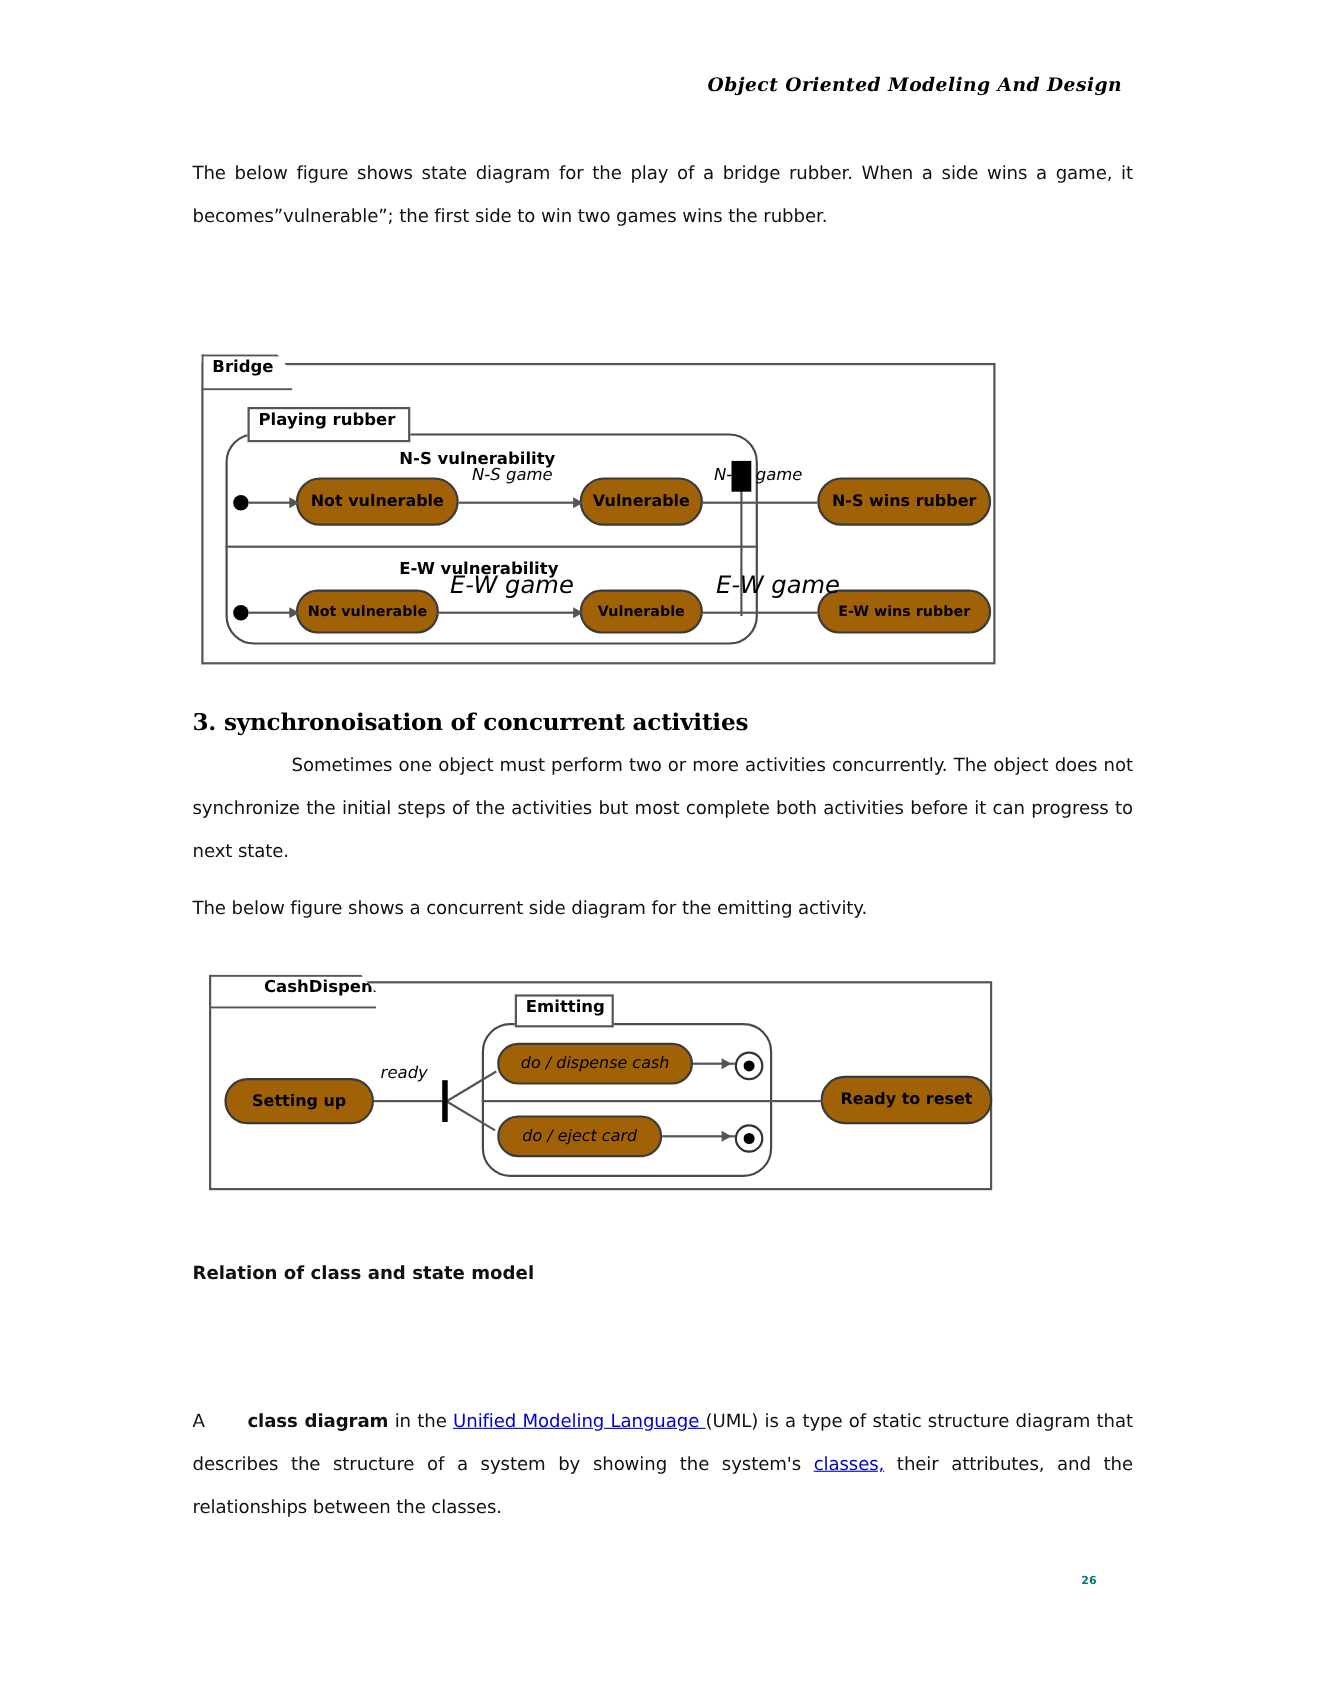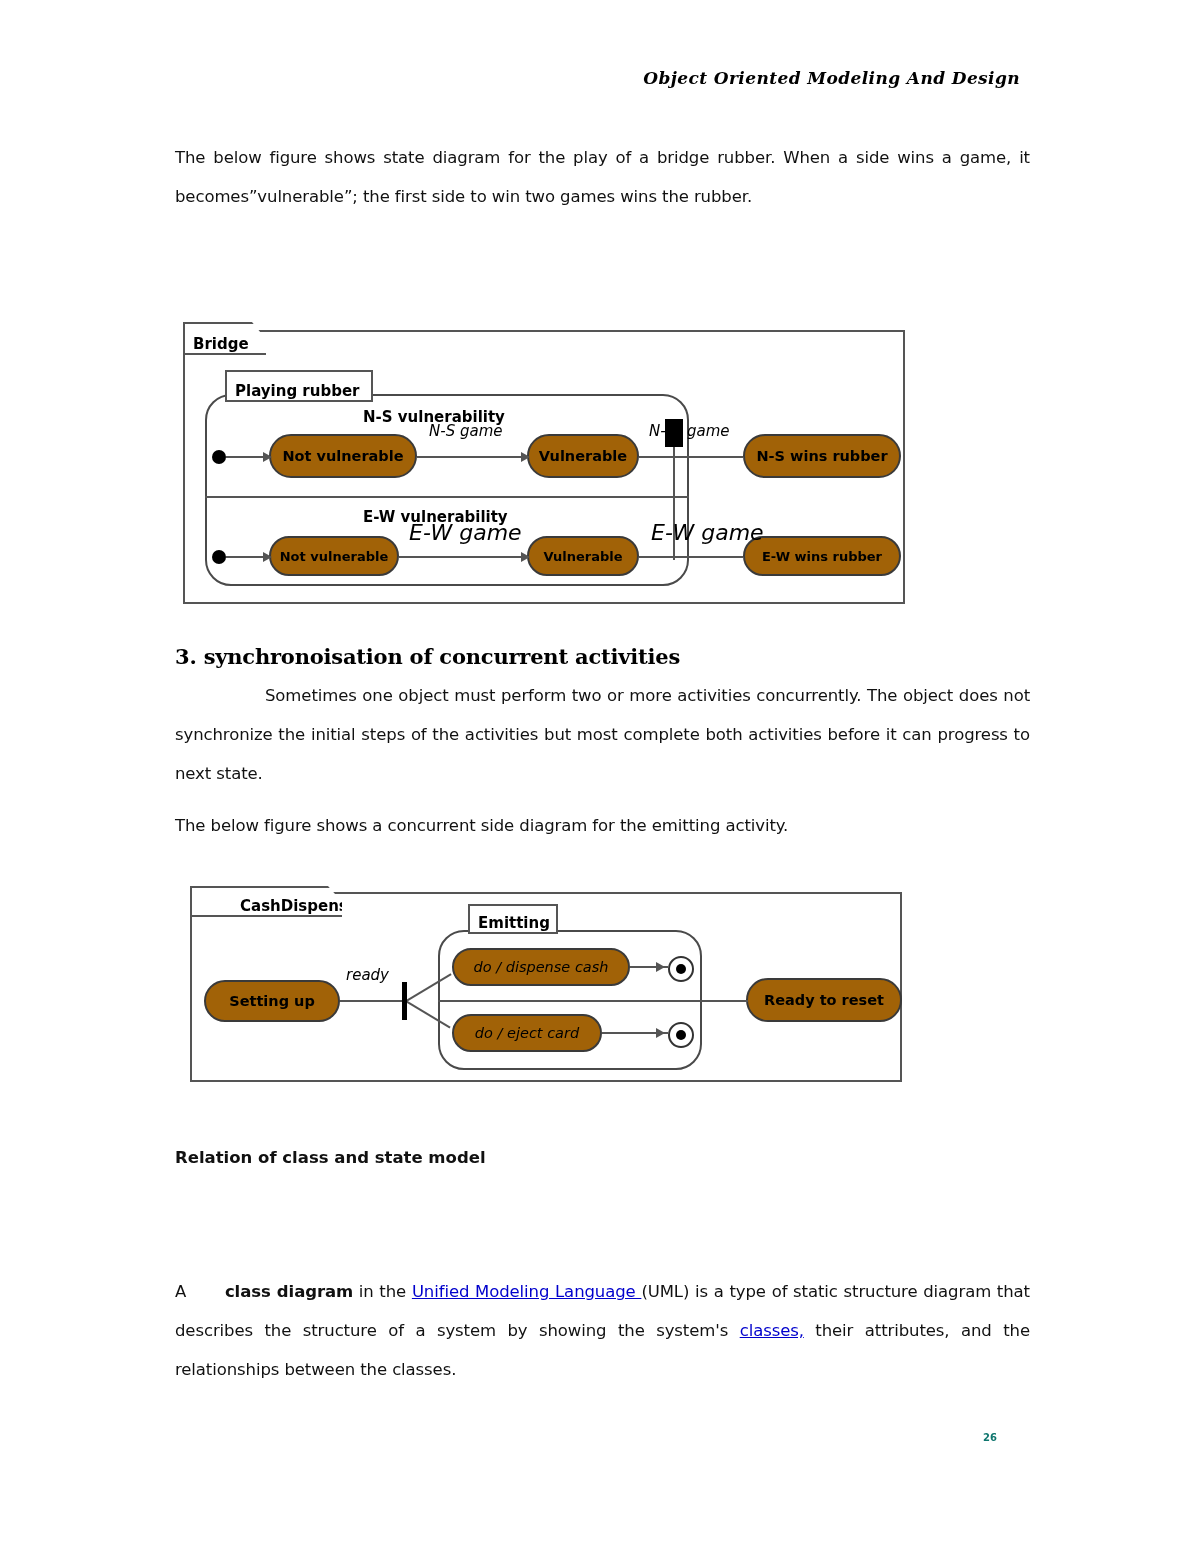--- a/index.html
+++ b/index.html
@@ -49,21 +49,21 @@
     font-family:"DejaVu Sans", sans-serif;font-weight:bold;font-size:10px;color:#0f766e;
   }
 
   
   .fig{position:absolute;}
   .frame{position:absolute;border:2px solid #555;background:#fff;box-sizing:border-box;}
   .tab{
     position:absolute;background:#fff;border:2px solid #555;border-bottom:2px solid #555;
     box-sizing:border-box;
     font-family:"DejaVu Sans", sans-serif;font-weight:bold;font-size:15px;color:#000;
-    display:flex;align-items:flex-end;padding-left:8px;
+    display:flex;align-items:flex-start;padding-left:8px;
     z-index:6;
   }
   .tab.cut{ 
     border-right:none;
     clip-path:polygon(0 0, calc(100% - 14px) 0, 100% 52%, 100% 100%, 0 100%);
     padding-right:20px;
   }
   .tab.plain{z-index:6;}
 
   .rrect{ 

